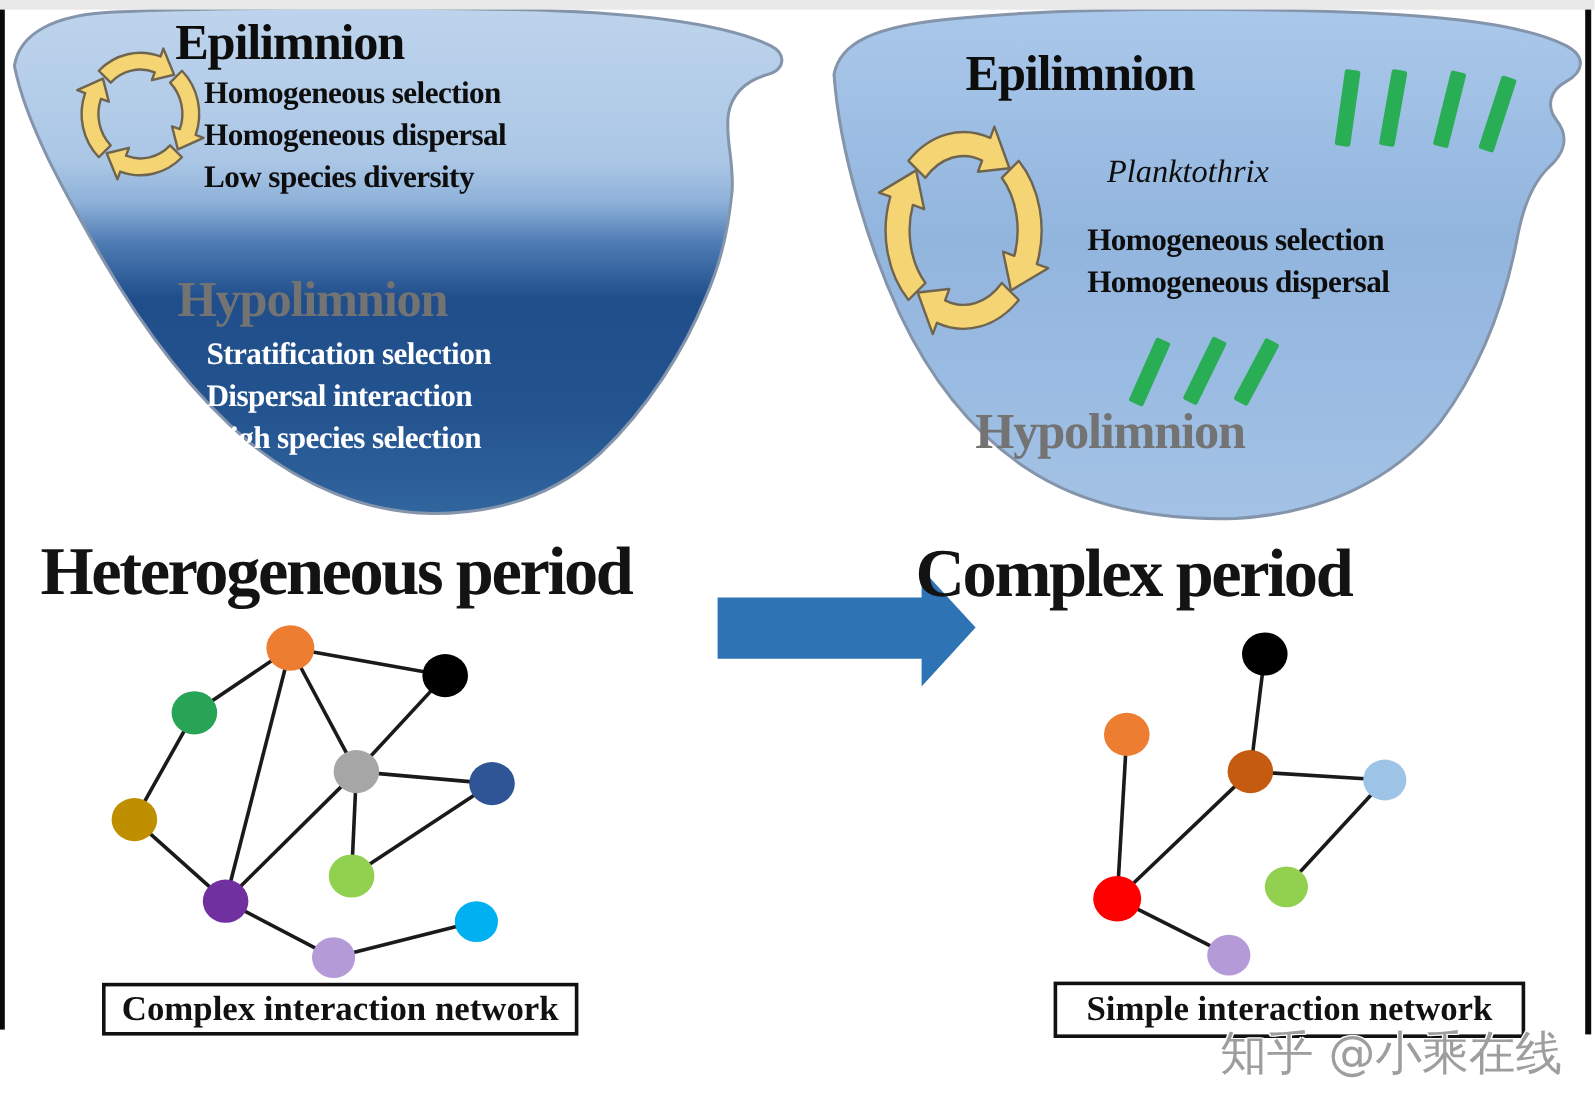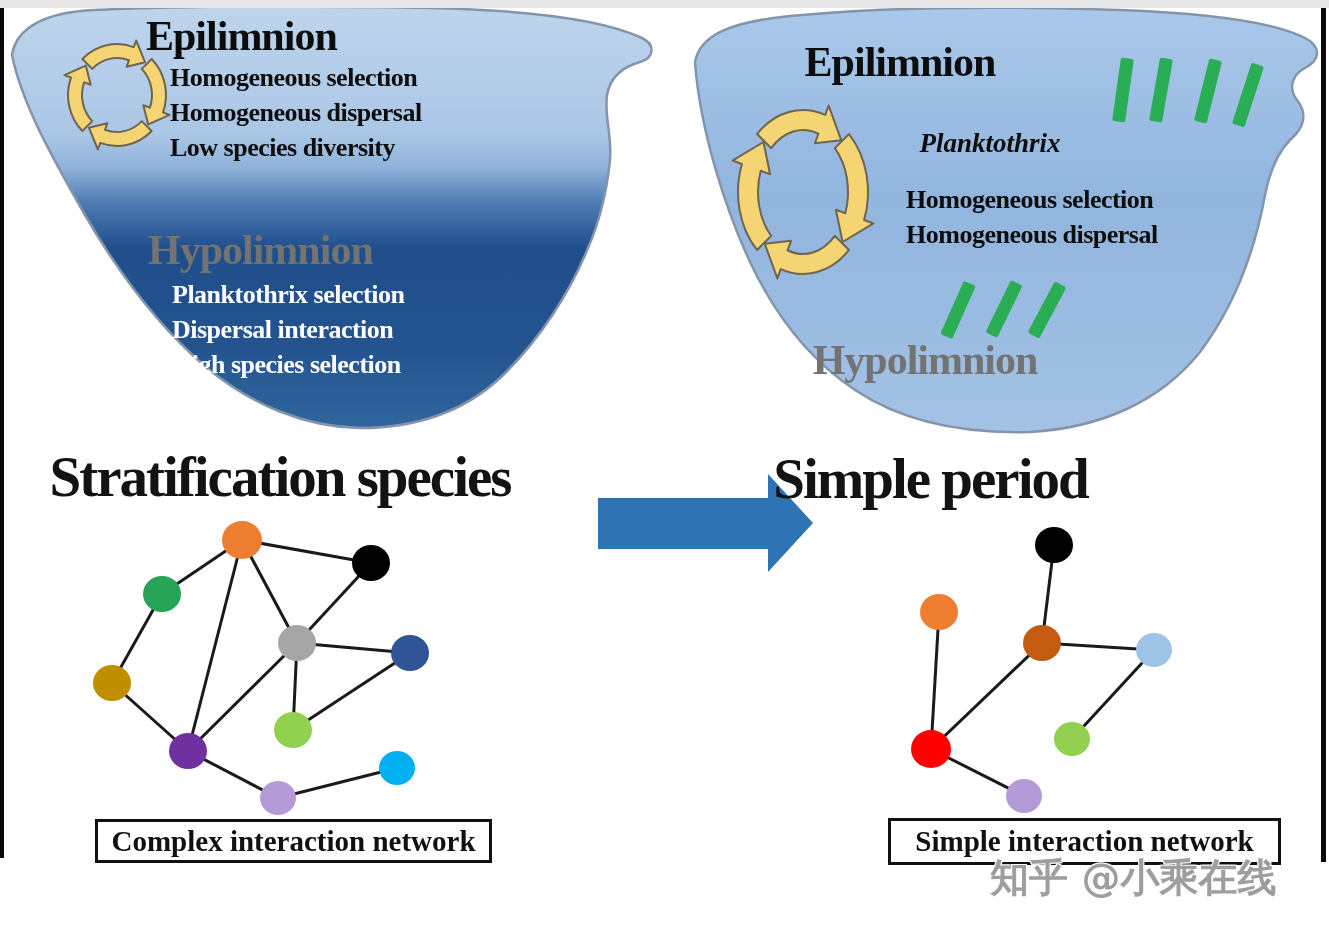--- a/index.html
+++ b/index.html
@@ -4,28 +4,28 @@
 <style>
   html,body{margin:0;padding:0;background:#fff;}
   #stage{position:relative;width:1329px;height:928px;background:#ffffff;overflow:hidden;
          font-family:"Liberation Serif",serif;}
   #scene{position:absolute;left:0;top:0;}
   .txt{position:absolute;white-space:nowrap;}
   .lake-title{font-size:42px;font-weight:bold;color:#0d0d0d;letter-spacing:-1px;}
   .lake-title.white{color:#737373;}
   .lake-lines div{font-size:26px;font-weight:bold;color:#0d0d0d;line-height:35px;letter-spacing:-0.5px;margin-left:24px;}
   .lake-lines.white div{color:#ffffff;}
-  .species{font-size:27px;font-weight:bold;font-style:italic;color:#0d0d0d;}
+  .species{font-size:27px;font-weight:normal;font-style:italic;color:#0d0d0d;}
   .period-title{font-size:57px;font-weight:bold;color:#131313;letter-spacing:-2px;text-align:center;}
   .caption-box{position:absolute;background:#ffffff;border:3px solid #111111;
-               font-size:29px;font-weight:bold;color:#111111;text-align:center;margin-left:10px;}
+               font-size:29px;font-weight:bold;color:#111111;text-align:center;}
   .topstrip{position:absolute;left:0;top:0;width:1329px;height:8px;background:#e8e8e8;}
   .frameline{position:absolute;background:#0a0a0a;}
-  #watermark{position:absolute;left:990px;top:851px;width:312px;
-             font-family:"DejaVu Sans",sans-serif;font-size:39px;font-weight:bold;color:#9e9e9e;
+  #watermark{position:absolute;left:990px;top:851px;width:312px;text-align:right;
+             font-family:"DejaVu Sans",sans-serif;font-size:39px;font-weight:normal;color:#9e9e9e;
              text-shadow:-1px -1px 0 #fff,1px -1px 0 #fff,-1px 1px 0 #fff,1px 1px 0 #fff;}
 </style>
 </head>
 <body>
 
 <div id="stage">
 
   <svg id="scene" width="1329" height="928" viewBox="0 0 1329 928">
     <defs>
       <linearGradient id="gradLeftLake" gradientUnits="userSpaceOnUse" x1="0" y1="6" x2="0" y2="432">
@@ -128,33 +128,33 @@
   <div class="frameline" style="left:1321px;top:8px;width:5px;height:854px;"></div>
 
   <div class="txt lake-title" style="left:146px;top:12px;">Epilimnion</div>
   <div class="txt lake-lines" style="left:146px;top:60px;">
     <div>Homogeneous selection</div>
     <div>Homogeneous dispersal</div>
     <div>Low species diversity</div>
   </div>
   <div class="txt lake-title white" style="left:148px;top:226px;">Hypolimnion</div>
   <div class="txt lake-lines white" style="left:148px;top:277px;">
-    <div>Planktothrix selection</div>
+    <div>Stratification selection</div>
     <div>Dispersal interaction</div>
     <div>High species selection</div>
   </div>
 
   <div class="txt lake-title" style="left:790px;top:38px;width:220px;text-align:center;">Epilimnion</div>
   <div class="txt species" style="left:905px;top:128px;width:170px;text-align:center;">Planktothrix</div>
   <div class="txt lake-lines" style="left:882px;top:182px;">
     <div>Homogeneous selection</div>
     <div>Homogeneous dispersal</div>
   </div>
   <div class="txt lake-title white" style="left:800px;top:336px;width:250px;text-align:center;">Hypolimnion</div>
 
-  <div class="txt period-title" style="left:15px;top:444px;width:530px;">Stratification species</div>
-  <div class="txt period-title" style="left:763px;top:446px;width:335px;">Simple period</div>
+  <div class="txt period-title" style="left:15px;top:444px;width:530px;">Heterogeneous period</div>
+  <div class="txt period-title" style="left:763px;top:446px;width:335px;">Complex period</div>
 
   <div class="caption-box" style="left:85px;top:819px;width:391px;height:38px;line-height:38px;">Complex interaction network</div>
   <div class="caption-box" style="left:878px;top:818px;width:387px;height:41px;line-height:41px;">Simple interaction network</div>
 
   <div id="watermark">知乎 @小乘在线</div>
 </div>
 
 </body></html>

